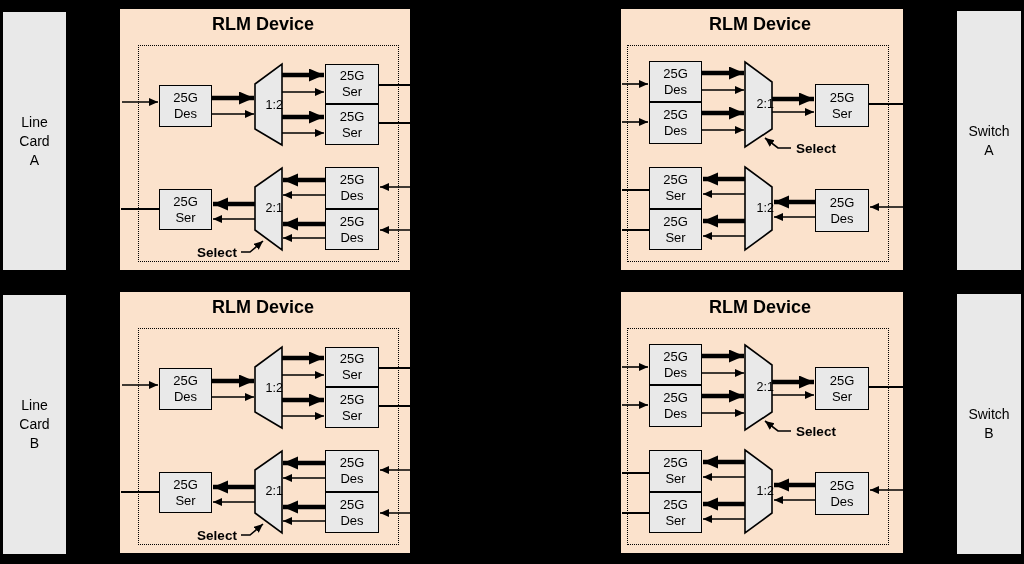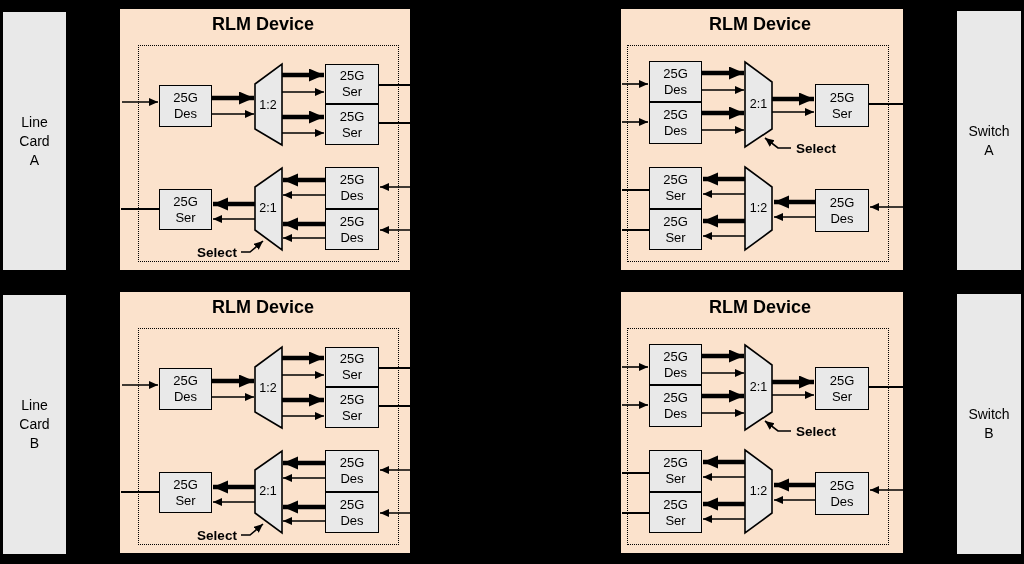--- a/index.html
+++ b/index.html
@@ -9,21 +9,21 @@
          display:flex;align-items:center;justify-content:center;text-align:center;
          font-size:14px;line-height:19px;white-space:pre-line;}
   .device{position:absolute;background:#fbe2cc;border:2px solid #000;box-sizing:border-box;}
   .device-title{position:absolute;left:0;right:4px;top:5px;text-align:center;
                 font-weight:bold;font-size:18px;}
   .inner{position:absolute;border:1.5px dotted #000;box-sizing:border-box;}
   .wires{position:absolute;left:0;top:0;overflow:visible;}
   .blk{position:absolute;background:#e9e9e9;border:1.5px solid #000;box-sizing:border-box;
        display:flex;align-items:center;justify-content:center;text-align:center;
        font-size:13px;line-height:16px;white-space:pre-line;}
-  .muxlbl{position:absolute;font-size:12.5px;text-align:center;}
+  .muxlbl{position:absolute;font-size:12.5px;text-align:right;}
   .sel{position:absolute;font-size:13.5px;text-align:center;font-weight:bold;}
   .thick{stroke:#000;stroke-width:4.5;marker-end:url(#mkBig);}
   .thin{stroke:#000;stroke-width:1.6;marker-end:url(#mkSmall);}
   .plain{stroke:#000;stroke-width:2;}
   .ptr{stroke:#000;stroke-width:1.6;fill:none;marker-end:url(#mkSmall);}
   .mux{fill:#e9e9e9;stroke:#000;stroke-width:1.6;}
 </style>
 </head>
 <body>
 

